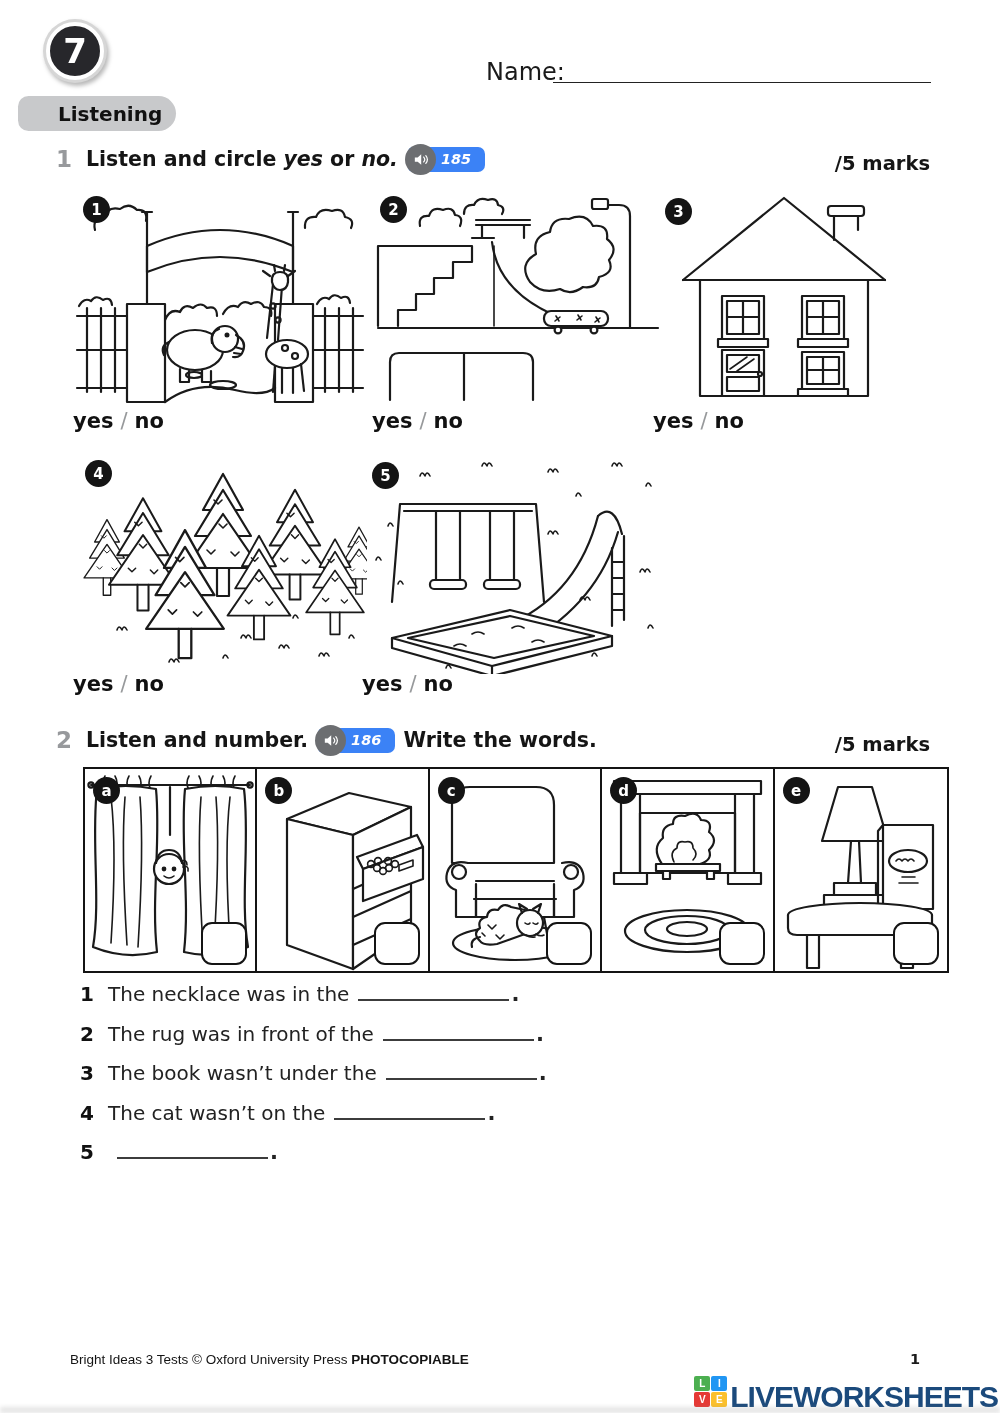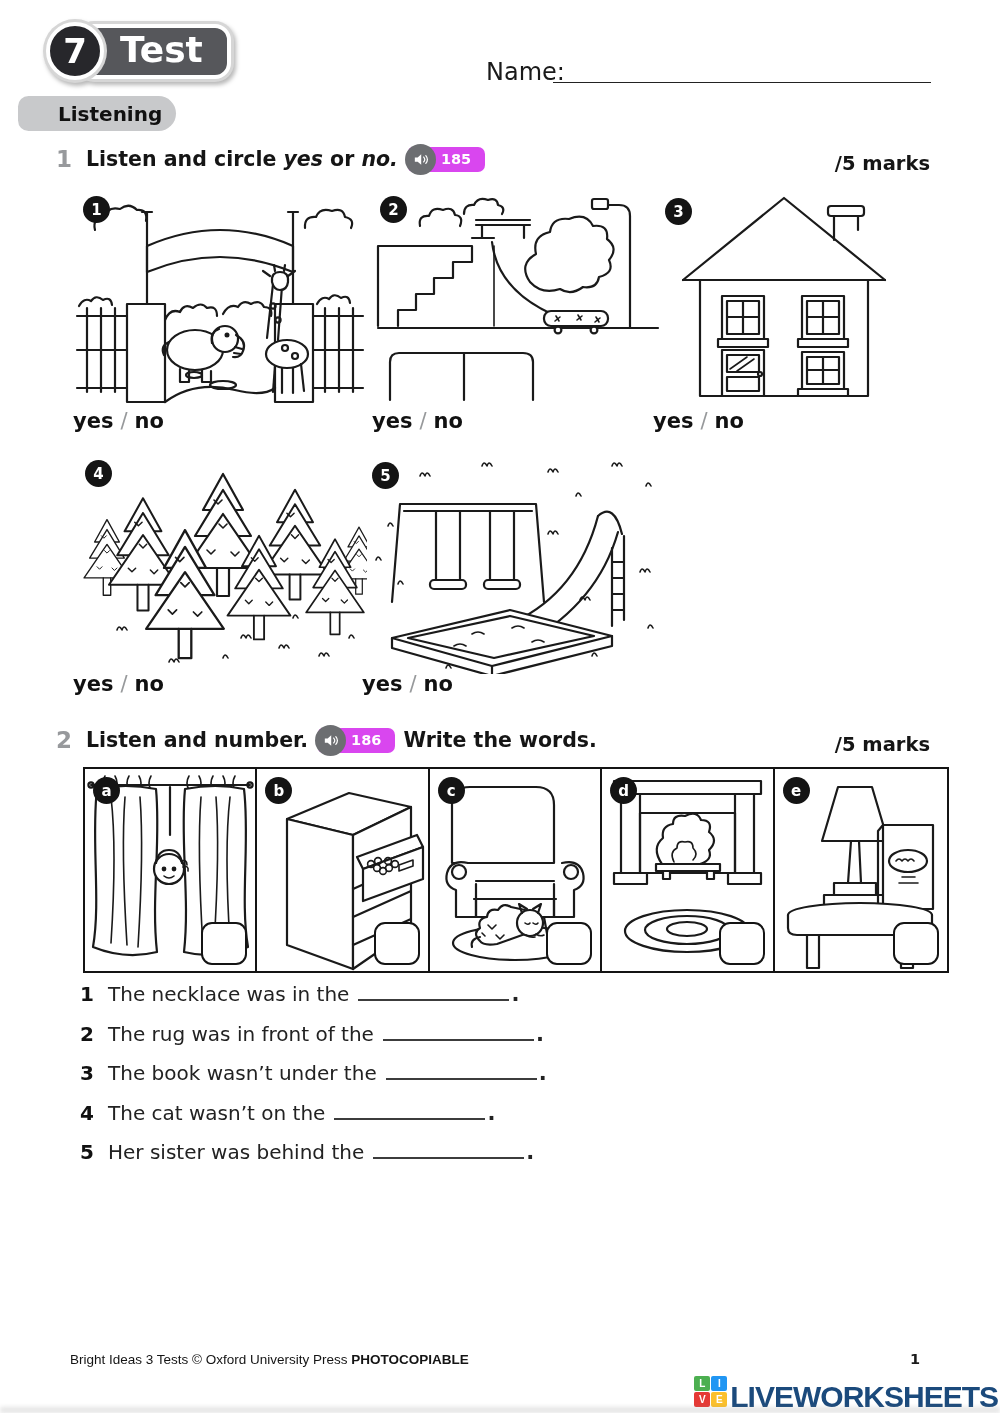--- a/index.html
+++ b/index.html
@@ -32,23 +32,23 @@
   .act-header { position:absolute; display:flex; align-items:center; }
   .act1-header { left:56px; top:146px; }
   .act2-header { left:56px; top:727px; }
   .act-num { color:#97999c; font-weight:bold; font-size:23px; margin-right:14px; }
   .act-text { font-weight:bold; font-size:20.5px; color:#151515; }
   .act-text i { font-style:italic; }
   .marks { position:absolute; right:70px; font-weight:bold; font-size:19.5px; color:#151515; }
   .marks1 { top:152px; } .marks2 { top:733px; }
 
   .audio-badge { position:relative; display:inline-flex; align-items:center;
-                 background:#d946ef; border-radius:5px 7px 7px 5px; height:25px;
+                 background:#3b82f6; border-radius:5px 7px 7px 5px; height:25px;
                  padding:0 14px 0 33px; color:#fff; font-weight:bold; font-size:14.5px;
-                 margin:0 8px 0 10px; }
+                 margin:0 8px 0 10px;font-style:italic; }
   .audio-badge .spk { position:absolute; left:-3px; top:-3px; width:31px; height:31px;
                       border-radius:50%; background:#6c6e71; display:flex;
                       align-items:center; justify-content:center; }
 
   
   .fig { position:absolute; }
   .fig svg { display:block; }
   .fig-badge, .cell-badge { position:absolute; width:27px; height:27px; border-radius:50%;
                background:#141414; color:#fff; font-weight:bold; font-size:15px;
                display:flex; align-items:center; justify-content:center; z-index:3; }
@@ -98,21 +98,20 @@
   svg .lnw { stroke:#1a1a1a; stroke-width:2.2; fill:#ffffff; stroke-linecap:round; stroke-linejoin:round; }
   svg .thin { stroke-width:1.6; }
 </style>
 </head>
 <body>
 
 <div class="page">
 
   <div class="test-badge">
     <div class="tb-circle">7</div>
-    <div class="tb-pill">Test</div>
   </div>
   <div class="name-row">Name:</div>
   <div class="name-line"></div>
   <div class="listening-tab">
     <span>Listening</span>
   </div>
 
   <div class="act-header act1-header">
     <span class="act-num">1</span>
     <span class="act-text"><span>Listen and circle </span><i>yes</i><span> or </span><i>no.</i></span>
@@ -482,21 +481,20 @@
       <span class="s-period">.</span>
     </div>
     <div class="sentence">
       <span class="s-num">4</span>
       <span class="s-text">The cat wasn’t on the</span>
       <span class="s-blank"></span>
       <span class="s-period">.</span>
     </div>
     <div class="sentence">
       <span class="s-num">5</span>
-      <span class="s-text">Her sister was behind the</span>
       <span class="s-blank"></span>
       <span class="s-period">.</span>
     </div>
   </div>
 
   <div class="footer-credit"><span>Bright Ideas 3 Tests © Oxford University Press </span><b>PHOTOCOPIABLE</b></div>
   <div class="page-num">1</div>
 
   <div class="brand">
     <div class="brand-grid">

